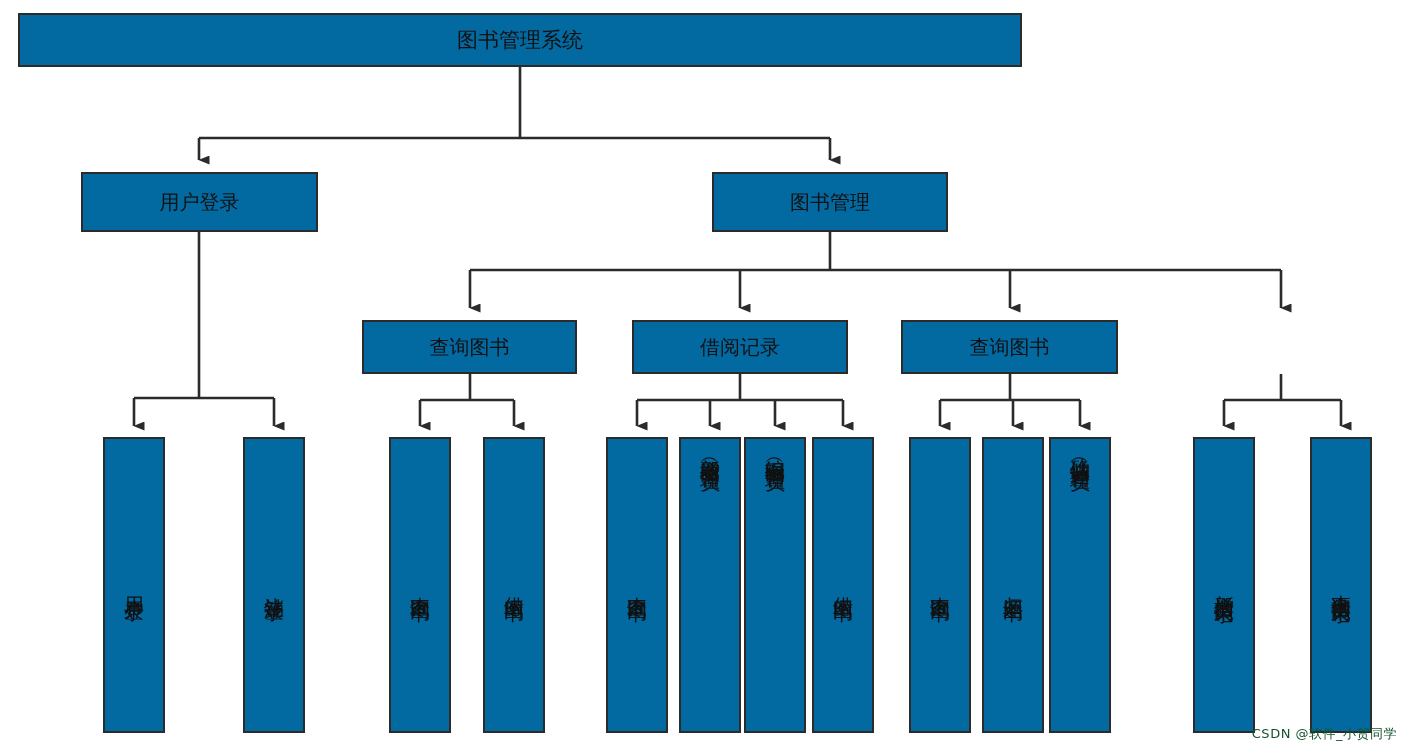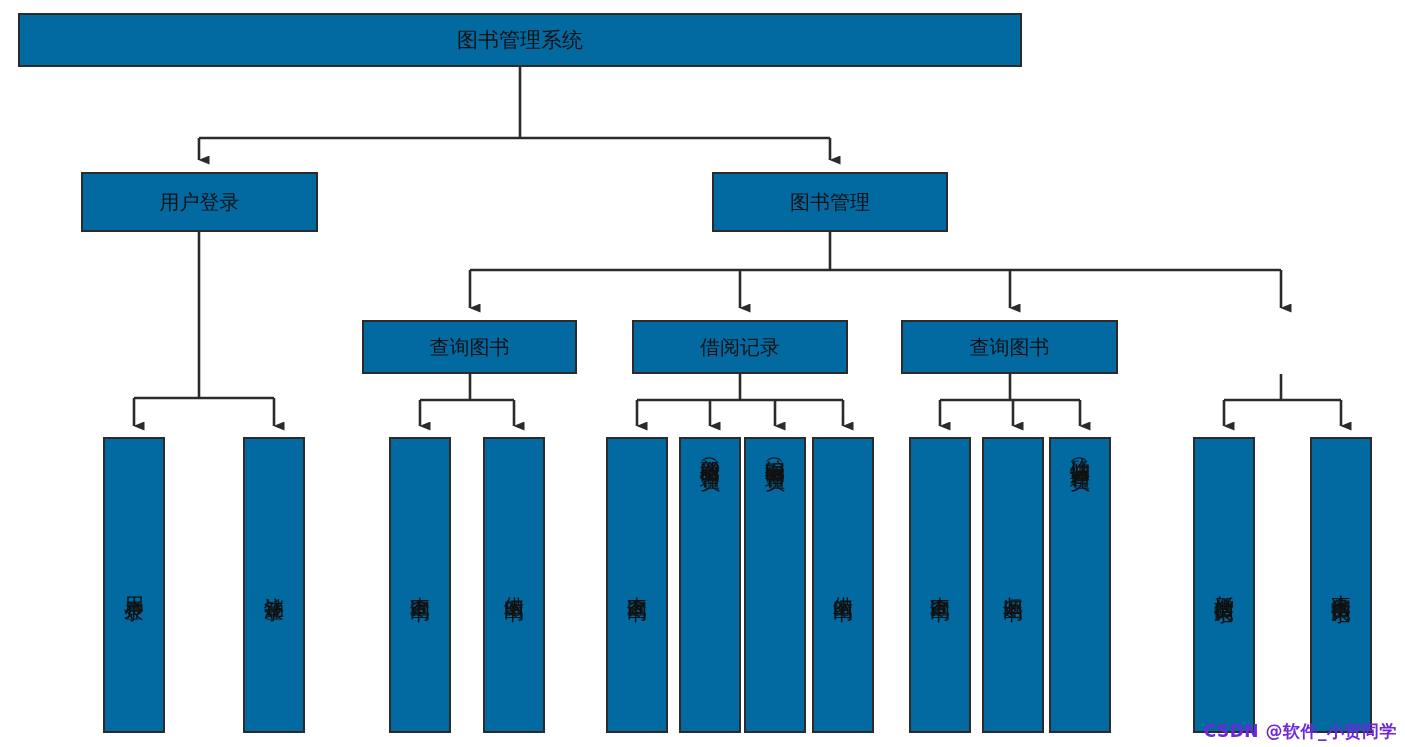--- a/index.html
+++ b/index.html
@@ -56,26 +56,25 @@
     display:block;
   }
   .node.leaf.short{
     align-items:center;
     padding-top:0;
   }
   .watermark{
     position:absolute;
     right:8px;
     bottom:4px;
-    font-size:17px;
-    color:#6d28d9;
+    font-size:13px;
+    color:#14532d;
     letter-spacing:0.5px;
     white-space:nowrap;
     user-select:none;
-    font-weight:bold;
   }
 </style>
 </head>
 <body>
 
 <div id="canvas">
 
   <svg id="wires" viewBox="0 0 1405 747">
     <defs>
       <marker id="arrowhead" markerWidth="9" markerHeight="11" refX="4.5" refY="10.5" orient="auto" markerUnits="userSpaceOnUse">

